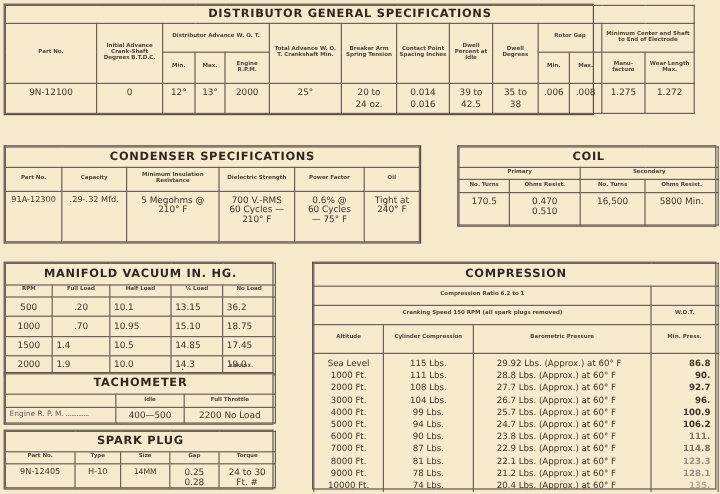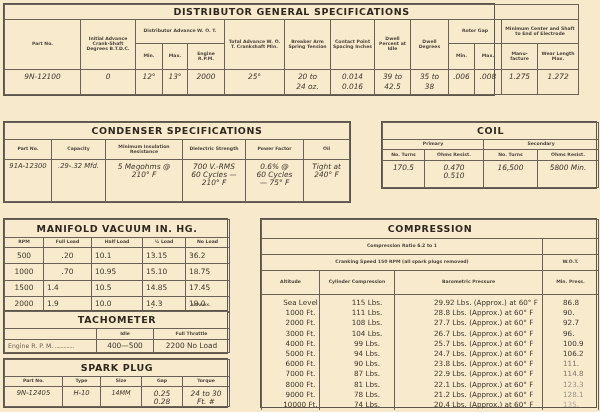--- a/index.html
+++ b/index.html
@@ -9,31 +9,31 @@
     font-family:"DejaVu Sans", sans-serif;
     color:#3b3329;
   }
   .box { position:absolute; border:1.5px solid #5e554a; box-sizing:border-box; background:#f8eacd; }
   table { border-collapse:collapse; width:100%; height:100%; table-layout:fixed; }
   td, th { border:1px solid #6b6156; padding:0 1px; text-align:center; vertical-align:middle; line-height:1.05; }
   th { font-size:4.6px; font-weight:bold; color:#4d453b; }
   td { font-size:7.4px; color:#3d352b; }
   .title { font-size:9.5px; font-weight:bold; letter-spacing:0.6px; color:#2f281f; height:14px; }
   .lft { text-align:left; padding-left:3px; }
-  .top td { vertical-align:top; padding-top:3px;font-style:italic; }
+  .top td { vertical-align:top; padding-top:3px; }
   .approx { position:absolute; left:191px; top:303px; font-size:3.6px; font-weight:bold; color:#5a5248; letter-spacing:0.3px; }
   .dot { position:absolute; left:151px; top:305px; font-size:4px; color:#5a5248; }
 
   
   .comp-body td { border-top:none; border-bottom:none; padding:0; }
-  .comp-body td div { height:10.2px; line-height:10.2px; font-size:7.2px; white-space:nowrap;margin-left:20px; }
+  .comp-body td div { height:10.2px; line-height:10.2px; font-size:7.2px; white-space:nowrap; }
   .comp-body .alt div { text-align:center; }
   .comp-body .cyl div { text-align:center; }
   .comp-body .bar div { text-align:left; padding-left:19px; }
-  .comp-body .min div { text-align:left; padding-right:6px; }
+  .comp-body .min div { text-align:right; padding-right:6px;font-weight:bold; }
   .comp-body .min div.f1 { color:#7d7468; }
   .comp-body .min div.f2 { color:#9b9286; }
   .comp-body .min div.f3 { color:#b4ab9f; }
 </style>
 </head>
 <body>
 
 <div class="box" style="left:3px;top:3px;width:492px;height:93px;">
   <table>
     <colgroup>

